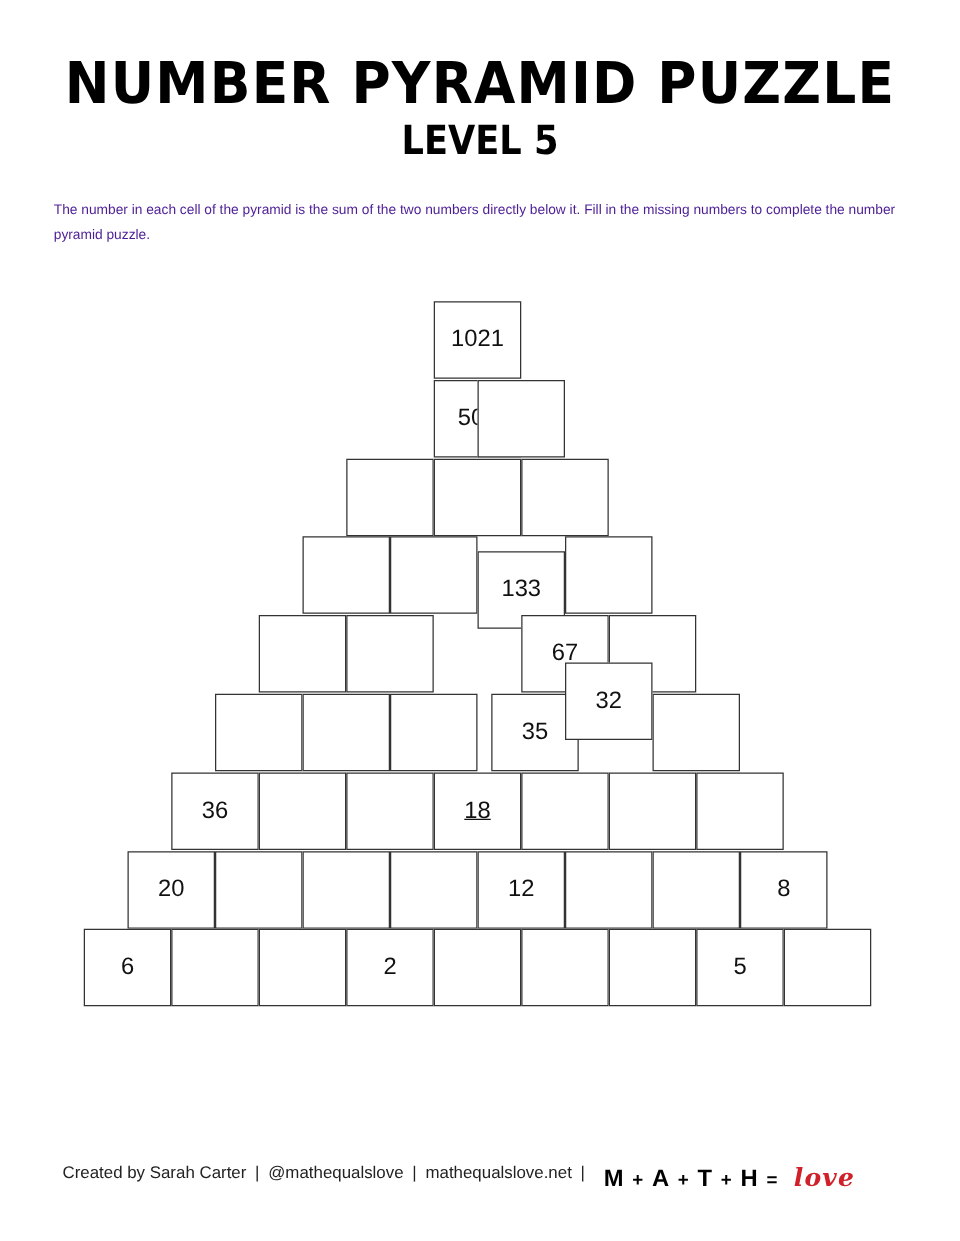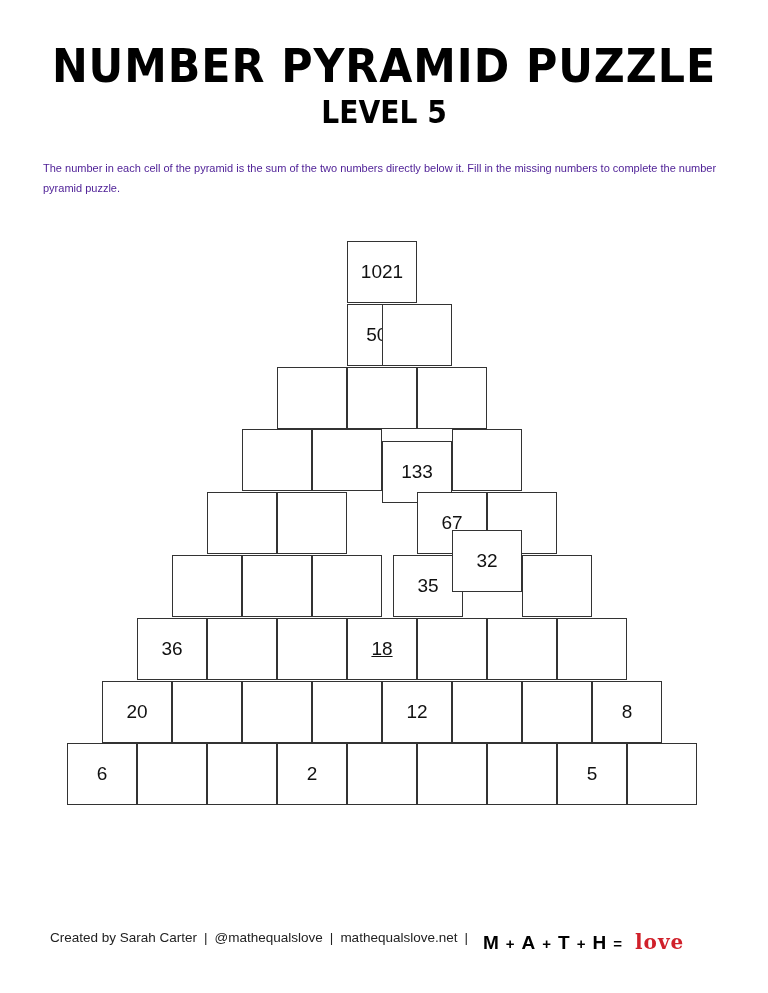--- a/index.html
+++ b/index.html
@@ -6,21 +6,21 @@
   body { width:768px; height:993px; position:relative; overflow:hidden; font-family:"Liberation Sans", sans-serif; color:#111; }
   .title { position:absolute; left:0; width:768px; top:38px; text-align:center; font-family:"DejaVu Sans", sans-serif; font-weight:bold; font-size:46px; letter-spacing:1px; line-height:56px; color:#000; transform:scaleX(0.93); }
   .subtitle { position:absolute; left:0; width:768px; top:92px; text-align:center; font-family:"DejaVu Sans", sans-serif; font-weight:bold; font-size:32px; line-height:40px; color:#000; transform:scaleX(0.88); }
   .instructions { position:absolute; left:43px; top:158px; width:690px; font-size:11px; line-height:20px; color:#4c1d95; }
   .pyramid { position:absolute; left:0; top:0; width:768px; height:828px; }
   .cell { position:absolute; width:70px; height:62px; box-sizing:border-box; border:1.5px solid #333; background:#fff; display:flex; align-items:center; justify-content:center; font-size:19px; color:#111; }
   .footer { position:absolute; left:50px; top:930px; font-size:13.5px; color:#222; white-space:nowrap; display:flex; align-items:flex-start; }
   .footer .sep { margin:0 7px; }
   .brand { font-weight:bold; font-size:19px; color:#000; margin-left:8px; letter-spacing:1px; }
   .brand .plus { font-size:15px; margin:0 6px; }
-  .love { font-family:"DejaVu Serif", serif; color:#d0202a; font-size:20px; margin-left:6px; }
+  .love { font-family:"DejaVu Serif", serif; font-style:italic; color:#d0202a; font-size:20px; margin-left:6px; }
 </style>
 </head>
 <body>
 
 <div class="title">NUMBER PYRAMID PUZZLE</div>
 <div class="subtitle">LEVEL 5</div>
 <div class="instructions">The number in each cell of the pyramid is the sum of the two numbers directly below it. Fill in the missing numbers to complete the number pyramid puzzle.</div>
 
 <div class="pyramid" id="pyramid">
     <div class="cell" style="left: 347px; top: 241px;">1021</div>

